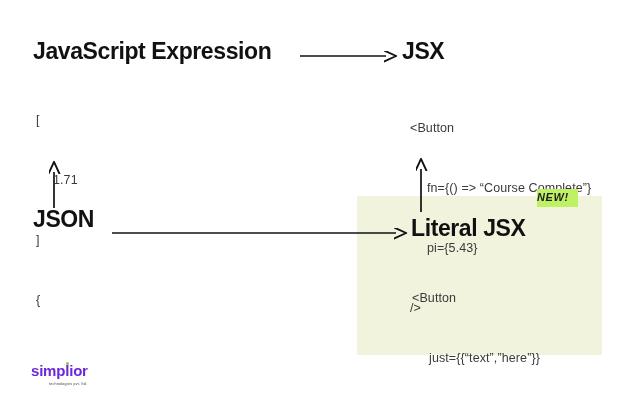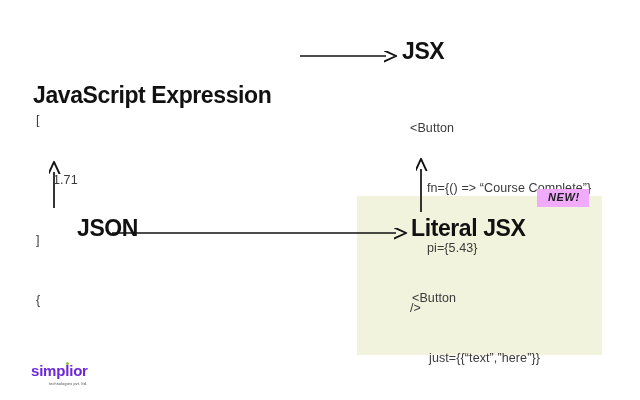--- a/index.html
+++ b/index.html
@@ -34,23 +34,23 @@
   
   .heading {
     position: absolute;
     font-weight: bold;
     font-size: 23px;
     letter-spacing: -0.4px;
     line-height: 1;
     white-space: nowrap;
     color: #111111;
   }
-  #heading-jsexpr { left: 33px; top: 40px; margin-top: 44px; }
+  #heading-jsexpr { left: 33px; top: 40px; }
   #heading-jsx    { left: 402px; top: 40px; }
-  #heading-json   { left: 33px; top: 217px; margin-left: 44px; }
+  #heading-json   { left: 33px; top: 208px; }
   #heading-literal-jsx { left: 411px; top: 217px; }
 
   
   .code {
     position: absolute;
     font-family: "Liberation Sans", sans-serif;
     font-size: 12.5px;
     line-height: 20px;
     color: #3a3a3a;
     white-space: pre;
@@ -69,27 +69,27 @@
     position: absolute;
     inset: 0;
     pointer-events: none;
   }
 
   
   .badge-new {
     position: absolute;
     left: 537px;
     top: 189px;
-    background: #f0abfc;
+    background: #bef264;
     color: #1e1e1e;
     font-size: 11px;
     font-weight: bold;
     font-style: italic;
     letter-spacing: 0.6px;
-    padding: 3px 9px 4px 11px;
+    padding: 3px 9px 4px 0;
     line-height: 1;
   }
 
   
   .logo {
     position: absolute;
     left: 31px;
     top: 362px;
     width: 120px;
   }

